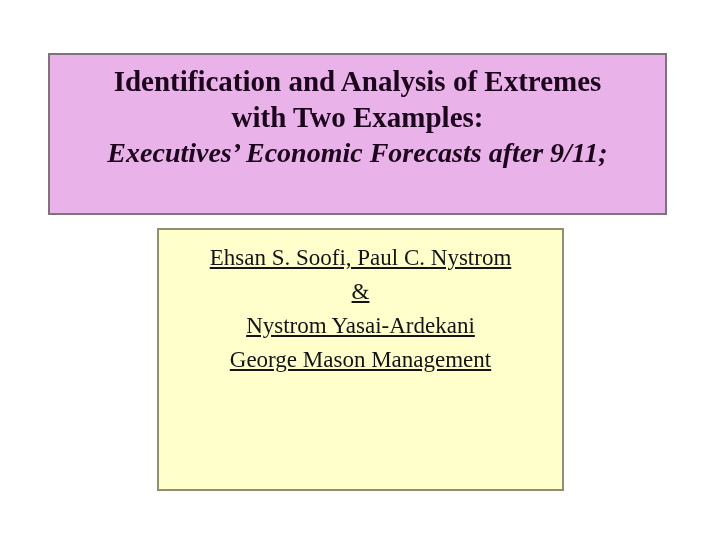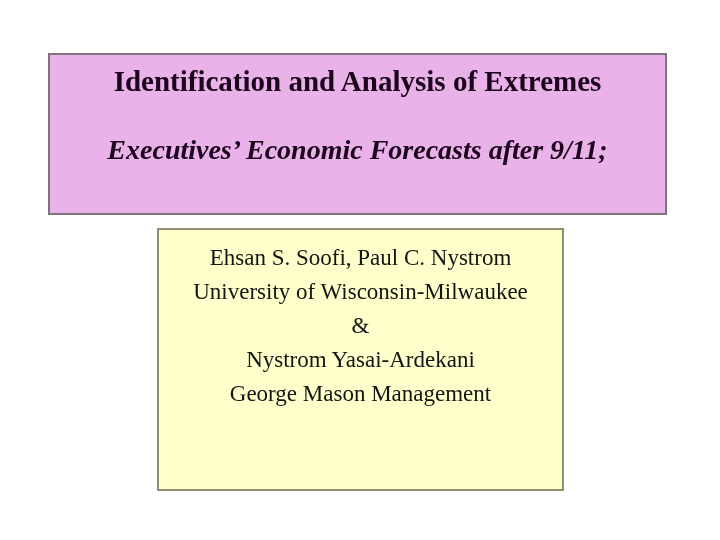--- a/index.html
+++ b/index.html
@@ -31,52 +31,52 @@
   }
   .title-line {
     font-weight: bold;
     font-size: 29px;
     line-height: 35.5px;
     white-space: nowrap;
   }
   .title-line.italic {
     font-style: italic;
     font-size: 28px;
-    margin-top: 32px;
   }
   .authors-box {
     position: absolute;
     left: 157px;
     top: 228px;
     width: 407px;
     height: 263px;
     box-sizing: border-box;
     background: #ffffcc;
     border: 2px solid #90906e;
     text-align: center;
     padding-top: 11px;
     color: #141414;
   }
   .author-line {
     font-size: 23px;
     line-height: 34px;
     white-space: nowrap;
+    text-decoration: underline;
   }
 </style>
 </head>
 <body>
 
 <div class="slide">
 
   <div class="title-box">
     <div class="title-line">Identification and Analysis of Extremes</div>
+    <div class="title-line">with Two Examples:</div>
     <div class="title-line italic">Executives’ Economic Forecasts after 9/11;</div>
   </div>
 
   <div class="authors-box">
     <div class="author-line">Ehsan S. Soofi, Paul C. Nystrom</div>
-    <div class="author-line">University of Wisconsin-Milwaukee</div>
     <div class="author-line">&amp;</div>
     <div class="author-line">Nystrom Yasai-Ardekani</div>
     <div class="author-line">George Mason Management</div>
   </div>
 
 </div>
 
 </body></html>

